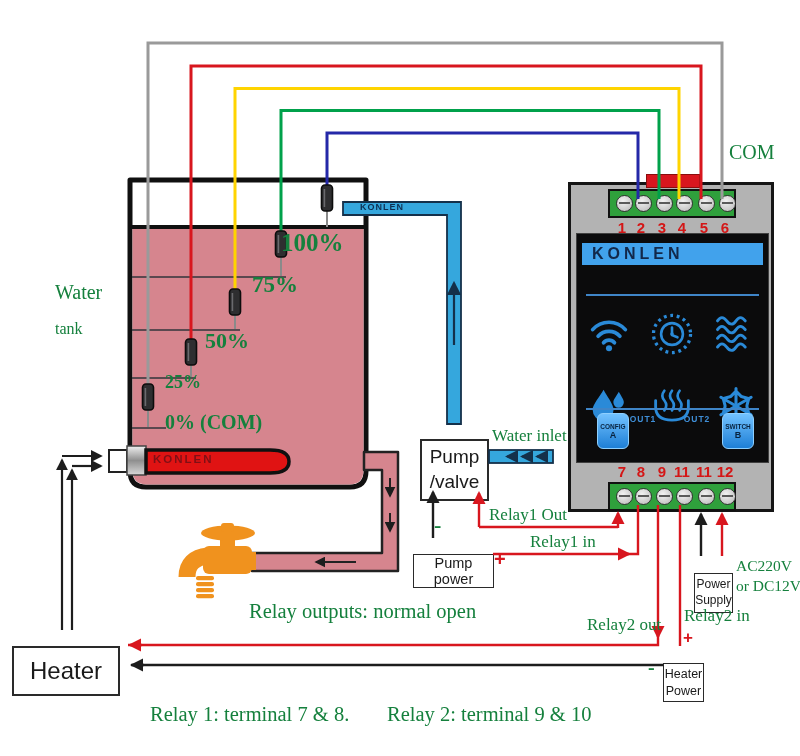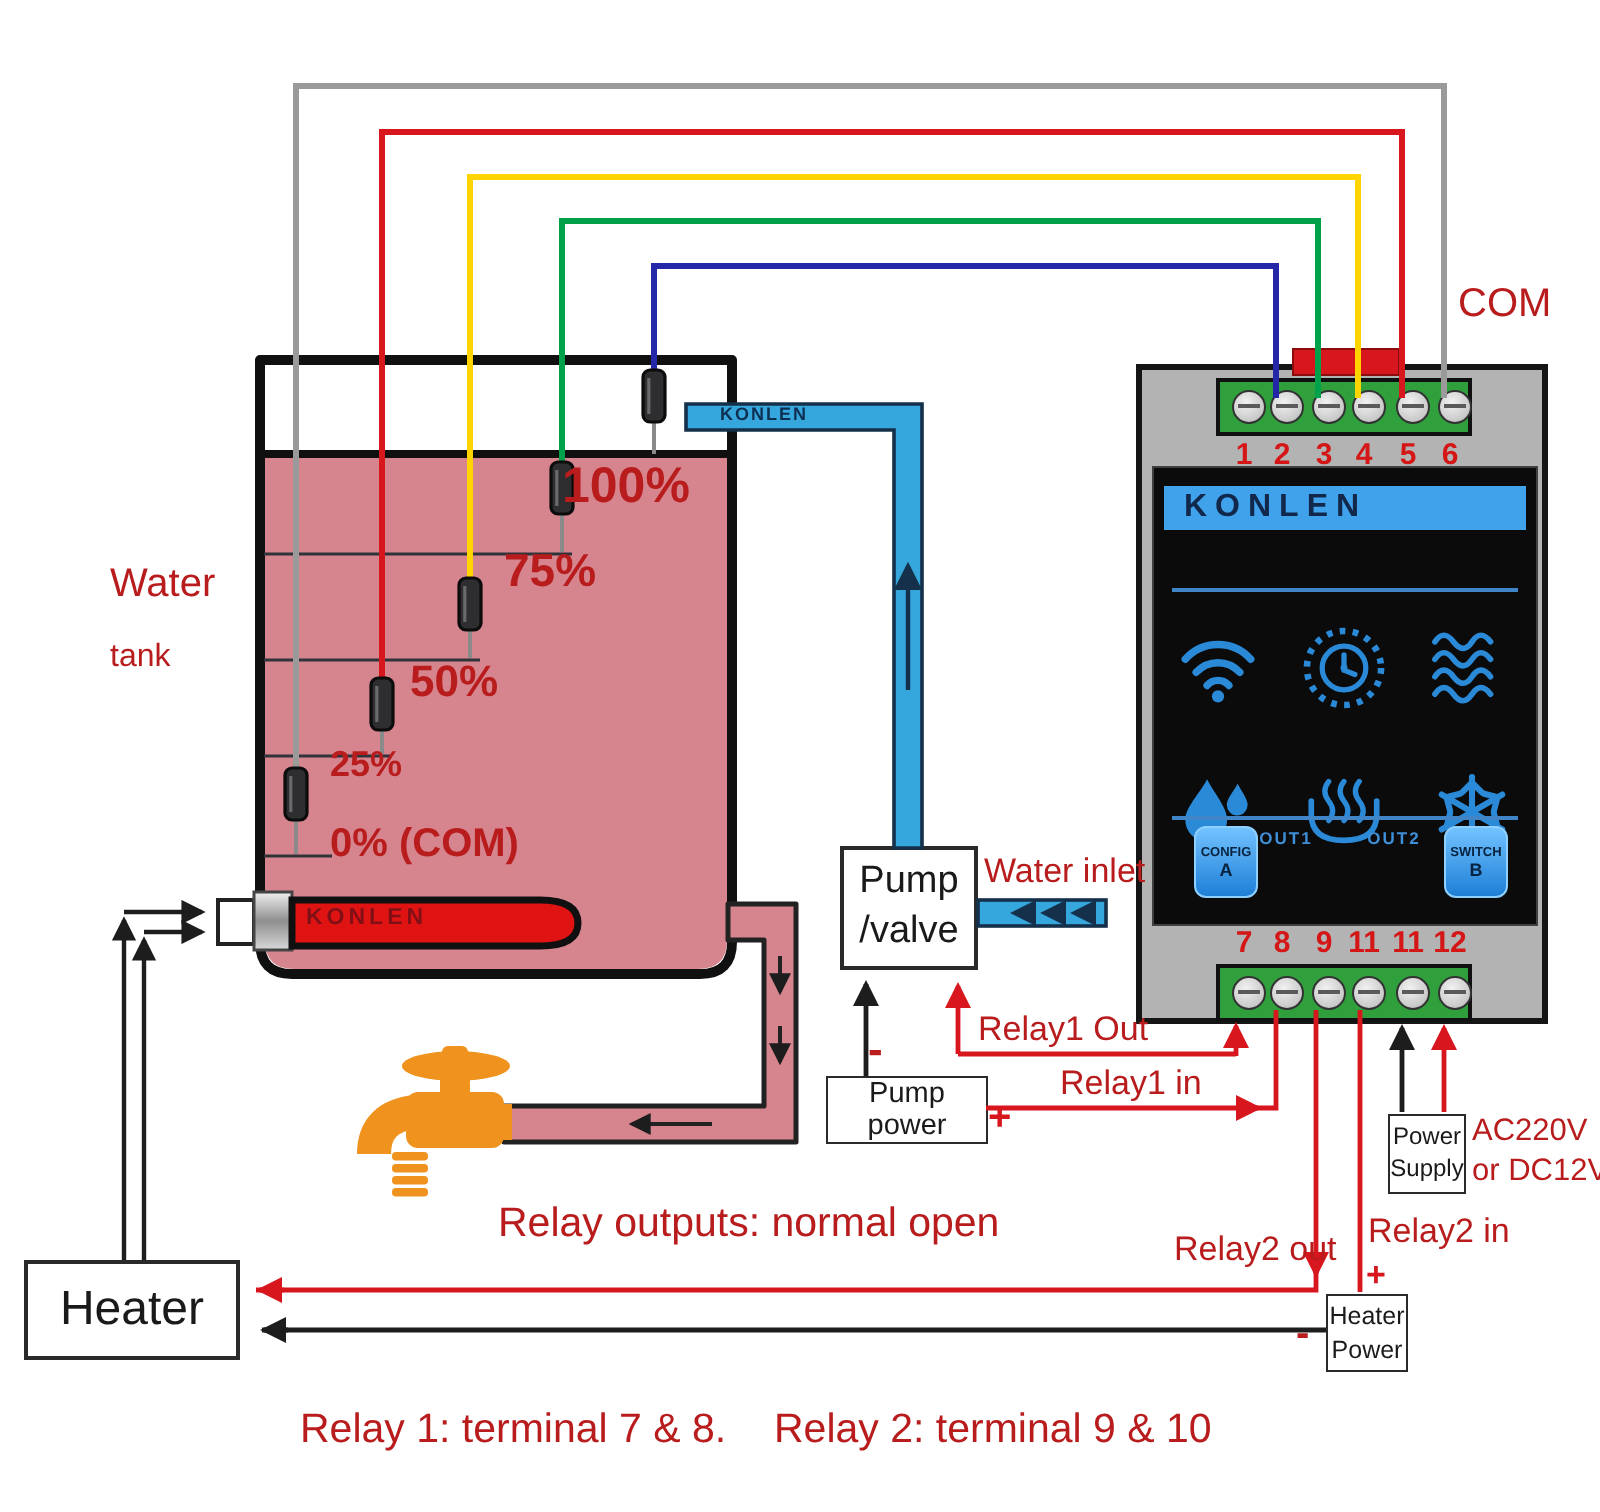--- a/index.html
+++ b/index.html
@@ -5,21 +5,21 @@
   html,body{margin:0;padding:0;background:#ffffff;}
   #canvas{position:relative;width:800px;height:756px;background:#ffffff;overflow:hidden;
           font-family:"Liberation Sans",sans-serif;color:#1a1a1a;}
   .abs{position:absolute;}
   
   #boxes,#controller{z-index:1;}
   #wiresvg{z-index:2;pointer-events:none;}
   #labels{z-index:3;pointer-events:none;}
   
   .dbox{position:absolute;background:#fff;border:2px solid #2a2a2a;box-sizing:border-box;
-        display:flex;flex-direction:column;align-items:center;justify-content:center;text-align:center;}
+        display:flex;flex-direction:column;align-items:center;justify-content:center;text-align:center;margin-top:16px;}
   
   #controller{position:absolute;left:568px;top:182px;width:206px;height:330px;
               background:#b3b3b3;border:3px solid #151515;box-sizing:border-box;}
   .tblock{position:absolute;left:37px;width:128px;height:29px;background:#2fa03c;
           border:2px solid #111;box-sizing:border-box;}
   .screw{position:absolute;top:4px;width:17px;height:17px;border-radius:50%;
          background:radial-gradient(circle at 40% 35%, #f2f2f2, #c9c9c9 70%, #9a9a9a);
          border:1.5px solid #333;box-sizing:border-box;}
   .screw::after{content:"";position:absolute;left:2px;right:2px;top:6px;height:2px;background:#5a5a5a;}
   .tnum{position:absolute;width:22px;text-align:center;color:#d41616;font-weight:bold;font-size:15px;}
@@ -36,21 +36,21 @@
   .outlbl{position:absolute;width:44px;text-align:center;color:#3f8fd8;font-weight:bold;
           font-size:8.5px;letter-spacing:1px;top:180px;}
   .panelbtn{position:absolute;top:179px;width:32px;height:36px;border-radius:6px;
             background:linear-gradient(180deg,#72c2ff,#1e7fd6);border:1px solid #8ed0ff;
             box-sizing:border-box;display:flex;flex-direction:column;align-items:center;
             justify-content:center;color:#08233f;font-weight:bold;}
   .panelbtn .l1{font-size:6.5px;}
   .panelbtn .l2{font-size:9px;}
   
   #labels span{position:absolute;white-space:nowrap;}
-  .blk{color:#b91c1c;}
+  .blk{color:#15803d;font-family:Liberation Serif, serif;}
   .redtxt{color:#d8161e;}
 </style>
 </head>
 <body>
 
 <div id="canvas">
 
   <div id="boxes" class="abs">
 
     <div class="dbox" style="left:420px;top:423px;width:69px;height:62px;font-size:19px;line-height:1.3;">

